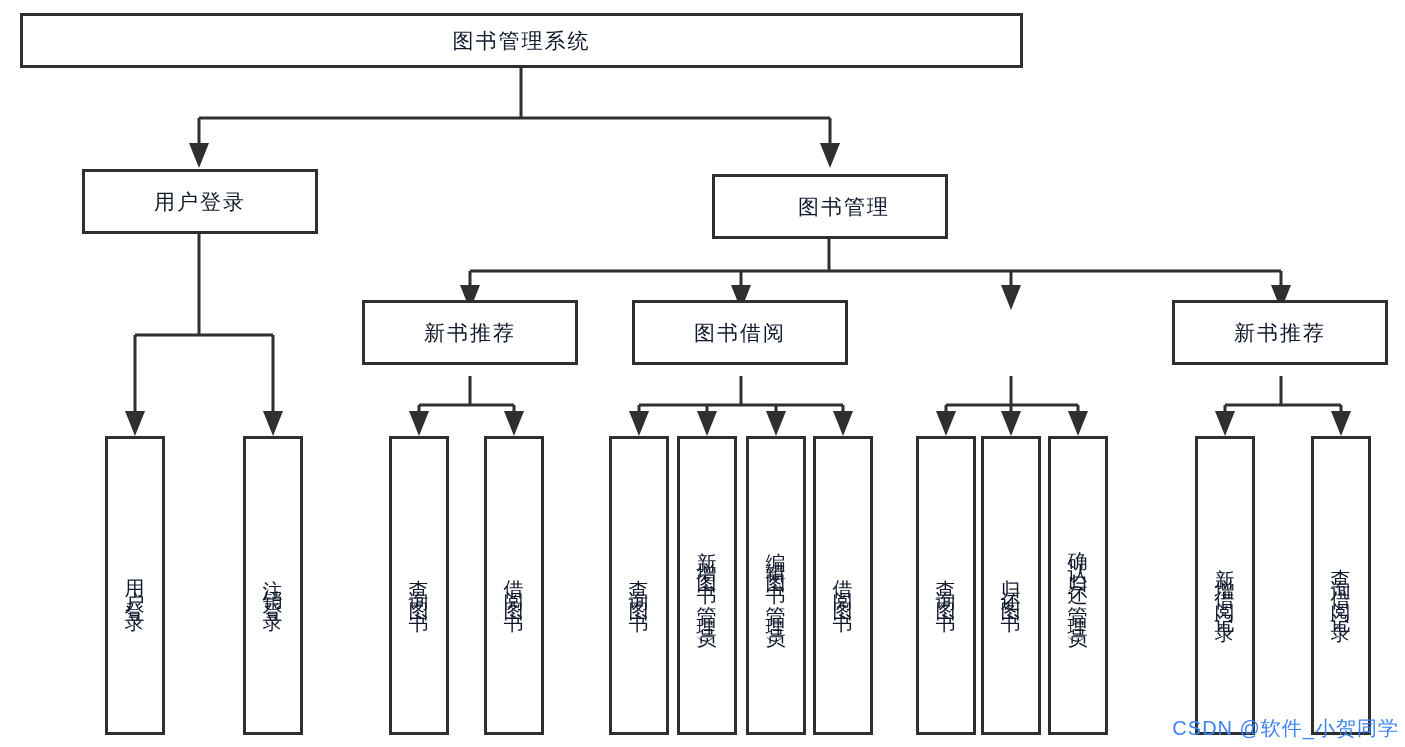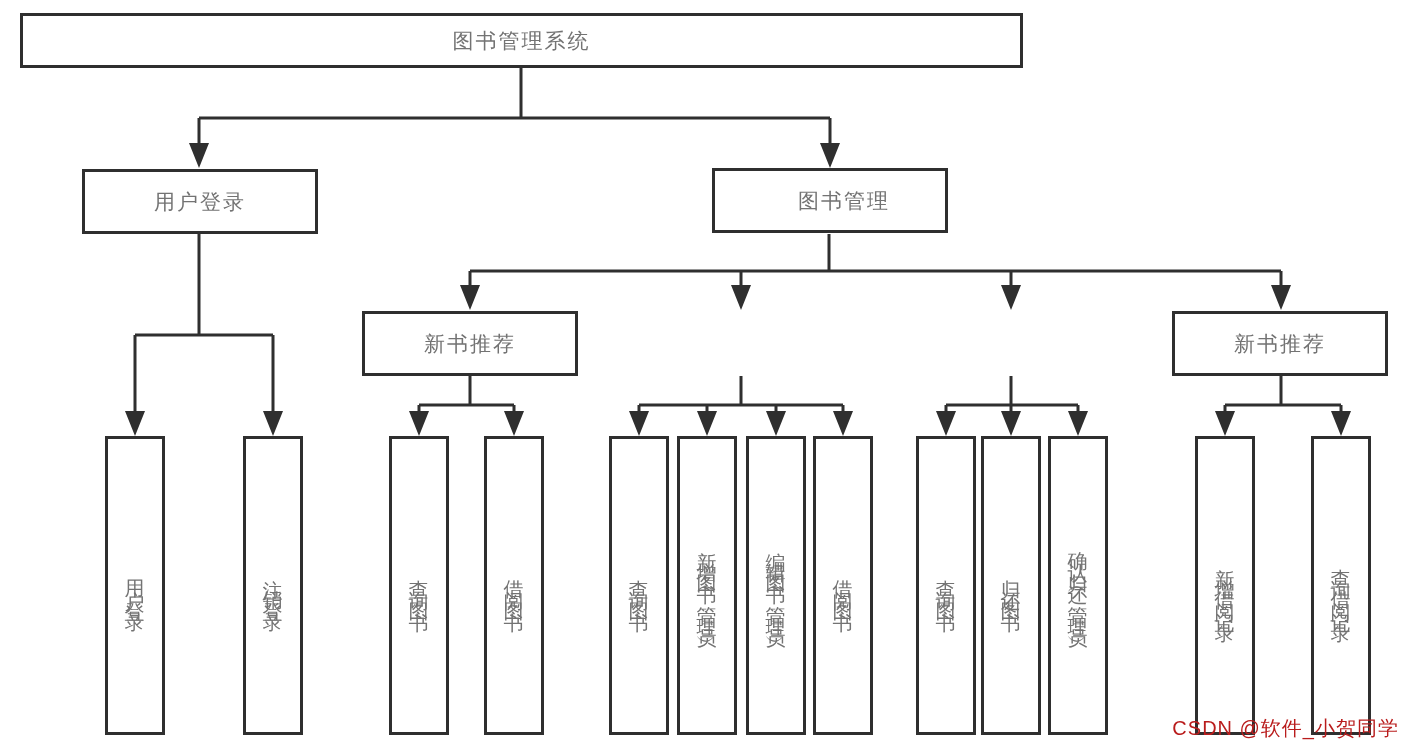--- a/index.html
+++ b/index.html
@@ -14,21 +14,21 @@
   .connectors {
     position: absolute;
     left: 0; top: 0;
     width: 1405px; height: 747px;
   }
   .box {
     position: absolute;
     box-sizing: border-box;
     background: #ffffff;
     border: 3px solid #2f2f2f;
-    color: #737373;
+    color: #0f172a;
     display: flex;
     align-items: center;
     justify-content: center;
     text-align: left;
   }
   .h-box {
     font-size: 21px;
     letter-spacing: 2px;
     line-height: 1;
   }
@@ -37,22 +37,22 @@
     text-orientation: mixed;
     font-size: 20px;
     letter-spacing: 11px;
     line-height: 1;
     top: 436px;
     width: 60px;
     height: 299px;
   }
   .root-box  { left: 20px;  top: 13px;  width: 1003px; height: 55px; }
   .l2-0      { left: 82px;  top: 169px; width: 236px;  height: 65px; }
-  .l2-1      { left: 712px; top: 168px; width: 236px;  height: 65px; padding-left: 28px; }
-  .l3        { top: 311px; width: 216px; height: 65px; }
+  .l2-1      { left: 712px; top: 174px; width: 236px;  height: 65px; padding-left: 28px; }
+  .l3        { top: 300px; width: 216px; height: 65px; }
   .l3-0 { left: 362px; }
   .l3-1 { left: 632px; }
   .l3-2 { left: 902px; }
   .l3-3 { left: 1172px; }
   .v0  { left: 105px; }
   .v1  { left: 243px; }
   .v2  { left: 389px; }
   .v3  { left: 484px; }
   .v4  { left: 609px; }
   .v5  { left: 677px; }
@@ -62,21 +62,21 @@
   .v9  { left: 981px; }
   .v10 { left: 1048px; }
   .v11 { left: 1195px; }
   .v12 { left: 1311px; }
   .watermark {
     position: absolute;
     right: 6px;
     bottom: 5px;
     font-size: 20px;
     letter-spacing: 1px;
-    color: #b91c1c;
+    color: #3b82f6;
     white-space: nowrap;
   }
 </style>
 </head>
 <body>
 
 <div class="canvas">
 
   <svg class="connectors" viewBox="0 0 1405 747" xmlns="http://www.w3.org/2000/svg" aria-hidden="true">
     <g stroke="#2f2f2f" stroke-width="3" fill="none">
@@ -117,20 +117,21 @@
       <polygon points="1331,411 1351,411 1341,436"></polygon>
     </g>
   </svg>
 
   <div class="box h-box root-box">图书管理系统</div>
 
   <div class="box h-box l2-0">用户登录</div>
   <div class="box h-box l2-1">图书管理</div>
 
   <div class="box h-box l3 l3-0">新书推荐</div>
+  <div class="box h-box l3 l3-1">图书借阅</div>
   <div class="box h-box l3 l3-3">新书推荐</div>
 
   <div class="box v-box v0">用户登录</div>
   <div class="box v-box v1">注销登录</div>
 
   <div class="box v-box v2">查询图书</div>
   <div class="box v-box v3">借阅图书</div>
 
   <div class="box v-box v4">查询图书</div>
   <div class="box v-box v5">新增图书（管理员）</div>

